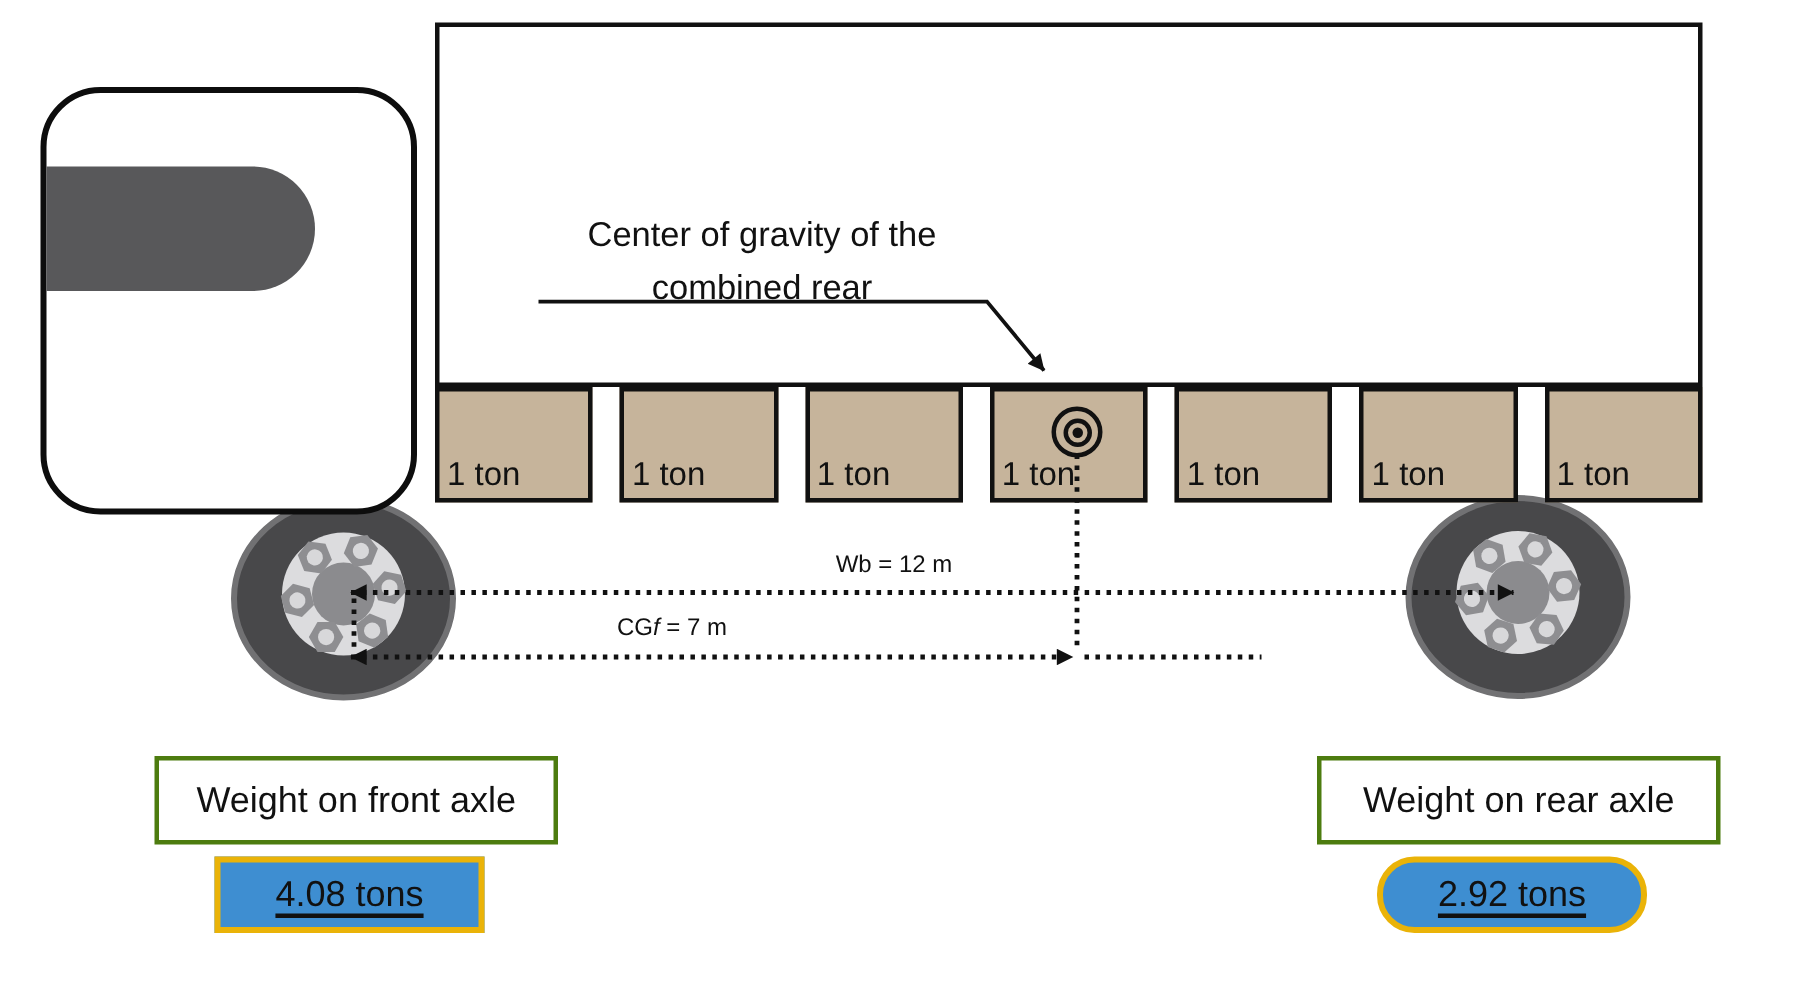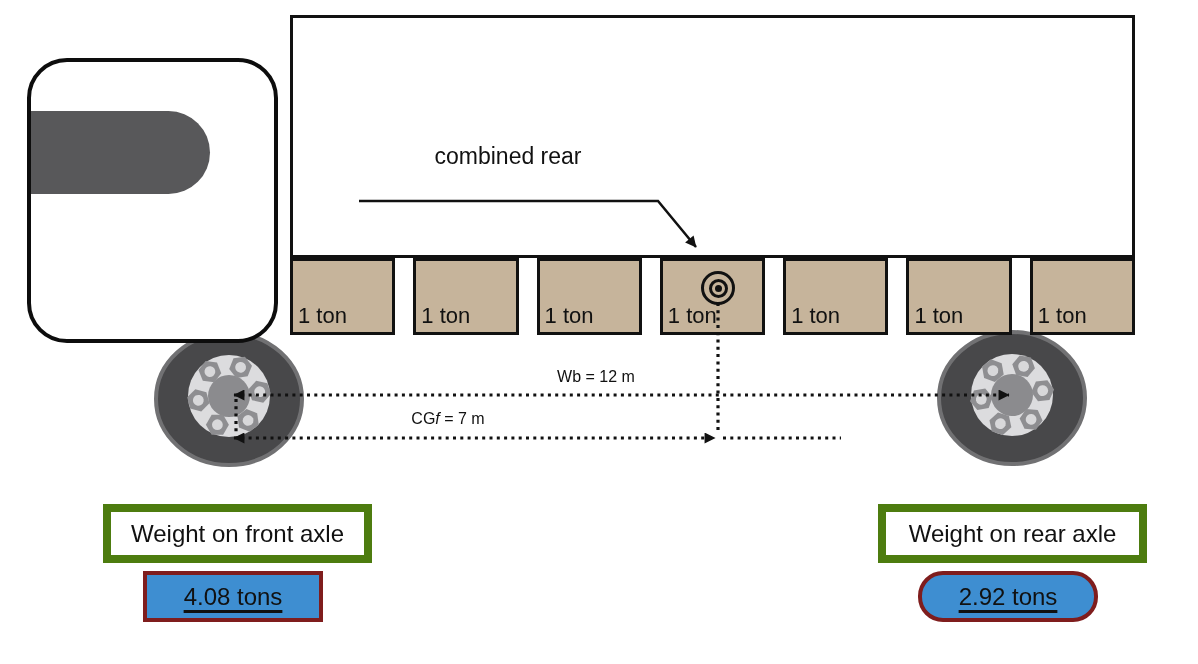--- a/index.html
+++ b/index.html
@@ -57,25 +57,25 @@
     position:absolute; transform:translateX(-50%); font-size:16px;
     white-space:pre; z-index:6; background:transparent;
   }
   .dim-label .ital { font-style:italic; }
   #wb-label  { left:596px; top:368px; }
   #cgf-label { left:448px; top:410px; }
   
   .overlay { position:absolute; left:0; top:0; z-index:5; pointer-events:none; }
   
   .result-title {
-    position:absolute; width:269px; height:59px; background:#fff; border:8px solid #4d7c0f;
+    position:absolute; width:269px; height:59px; background:#fff; border:3px solid #4d7c0f;
     display:flex; align-items:center; justify-content:center; font-size:24px; z-index:6;
   }
   .result-value {
-    position:absolute; width:180px; height:51px; background:#3e8ed1; border:4px solid #7f1d1d;
+    position:absolute; width:180px; height:51px; background:#3e8ed1; border:4px solid #eab308;
     display:flex; align-items:center; justify-content:center; font-size:24px; z-index:6;
     text-decoration:underline; text-decoration-thickness:2.5px; text-underline-offset:5px;
   }
   #front-title { left:103px; top:504px; }
   #front-value { left:143px; top:571px; }
   #rear-title  { left:878px; top:504px; }
   #rear-value  { left:918px; top:571px;border-radius:25px; }
 </style>
 </head>
 <body>
@@ -142,20 +142,21 @@
     <div class="cab-window"></div>
   </div>
 
   <div class="bullseye">
     <div class="mid">
       <div class="dot"></div>
     </div>
   </div>
 
   <div class="cg-annotation">
+    <div>Center of gravity of the</div>
     <div>combined rear</div>
   </div>
 
   <div class="dim-label" id="wb-label">Wb = 12 m</div>
   <div class="dim-label" id="cgf-label"><span>CG</span><span class="ital">f</span><span> = 7 m</span></div>
 
   <svg class="overlay" width="1198" height="664" viewBox="0 0 1198 664">
     <defs>
       <marker id="arrEnd" viewBox="0 0 10 10" refX="9.5" refY="5" markerWidth="13" markerHeight="11" markerUnits="userSpaceOnUse" orient="auto">
         <path d="M0,0 L10,5 L0,10 Z" fill="#111"></path>

